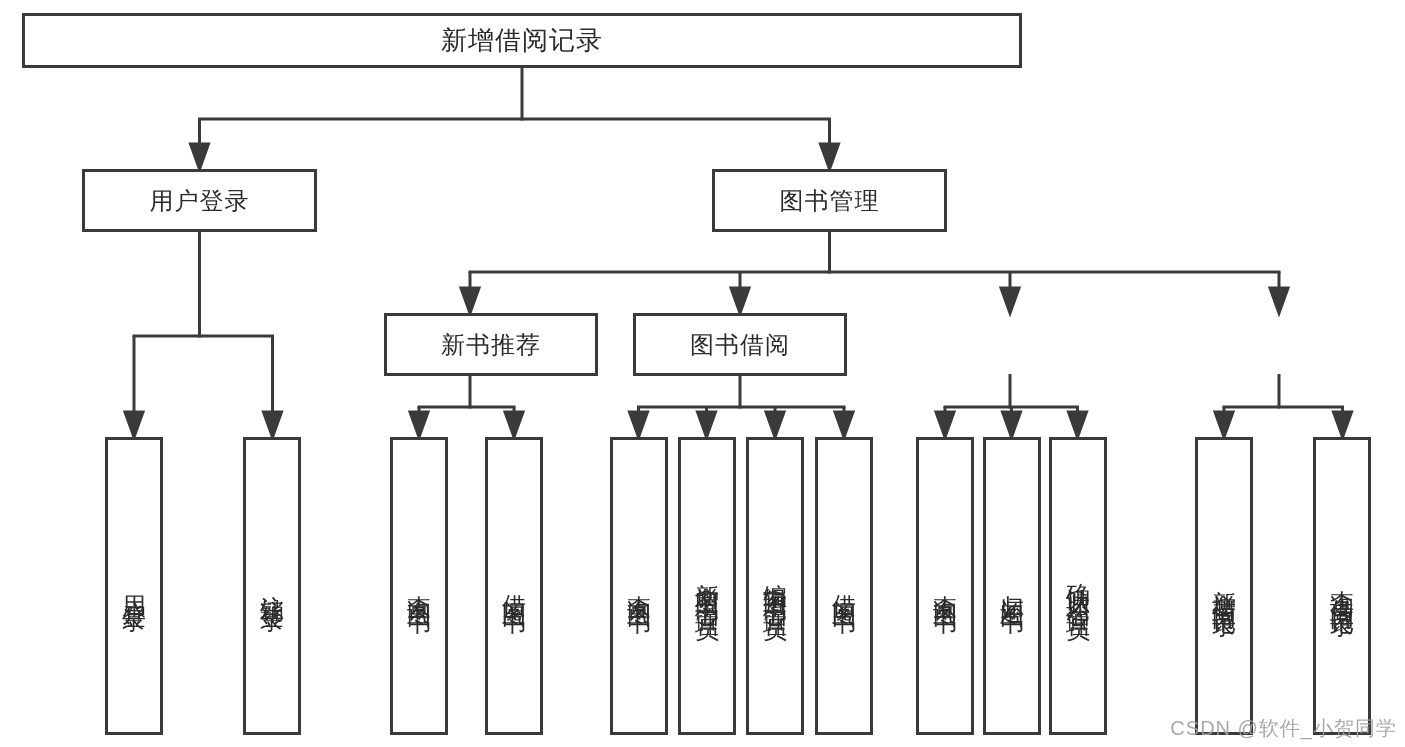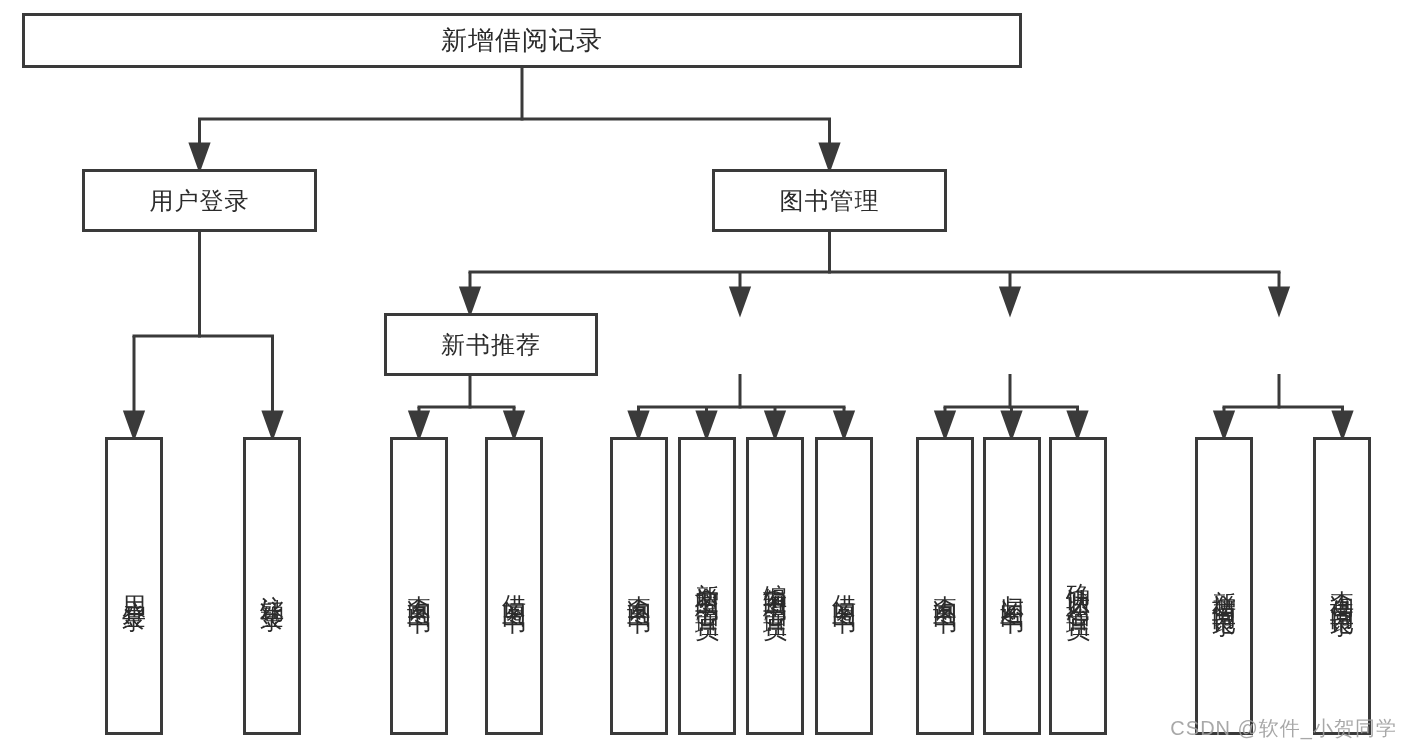--- a/index.html
+++ b/index.html
@@ -128,20 +128,21 @@
     <polygon points="1215,412 1233,412 1224,437"></polygon>
     <polygon points="1333.5,412 1351.5,412 1342.5,437"></polygon>
   </svg>
 
   <div class="box root">新增借阅记录</div>
 
   <div class="box lvl2" style="left:82px;">用户登录</div>
   <div class="box lvl2" style="left:712px;">图书管理</div>
 
   <div class="box lvl3" style="left:384px;">新书推荐</div>
+  <div class="box lvl3" style="left:633px;">图书借阅</div>
 
   <div class="box leaf" style="left:105px;">用户登录</div>
   <div class="box leaf" style="left:243px;">注销登录</div>
 
   <div class="box leaf" style="left:390px;">查询图书</div>
   <div class="box leaf" style="left:485px;">借阅图书</div>
 
   <div class="box leaf" style="left:610px;">查询图书</div>
   <div class="box leaf" style="left:678px;">新增图书（管理员）</div>
   <div class="box leaf" style="left:746px;">编辑图书（管理员）</div>

